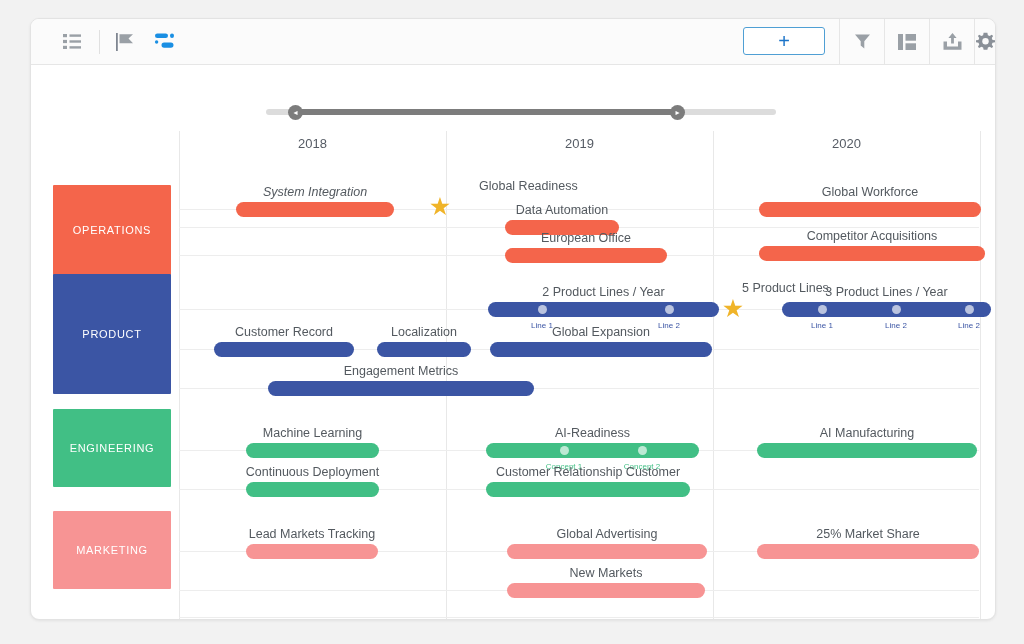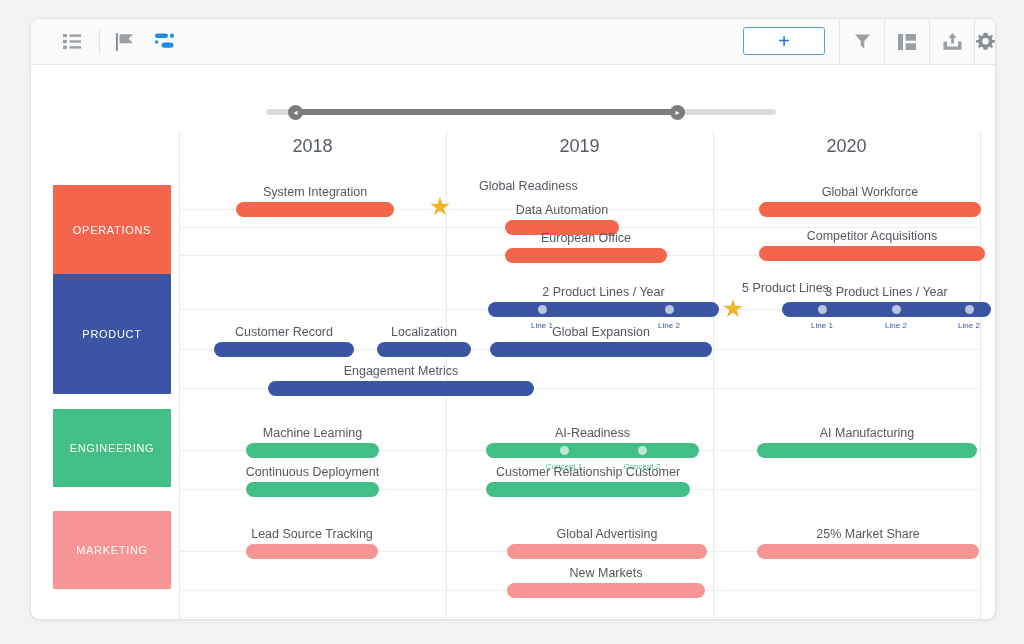--- a/index.html
+++ b/index.html
@@ -131,21 +131,21 @@
     height: 488px;
   }
   #year-header {
     position: absolute;
     left: 0; top: 0;
     width: 964px; height: 32px;
   }
   .year-label {
     position: absolute;
     top: 5px;
-    font-size: 18px;
+    font-size: 13px;
     color: #555b64;
     text-align: center;
   }
   .col-divider {
     position: absolute;
     width: 1px;
     background: #e8e8e8;
   }
   .row-line {
     position: absolute;
@@ -328,21 +328,21 @@
         </div>
         <div class="cat-block" style="top: 278px; height: 78px; background: rgb(65, 191, 133);">
           <span>ENGINEERING</span>
         </div>
         <div class="cat-block" style="top: 380px; height: 78px; background: rgb(247, 148, 148);">
           <span>MARKETING</span>
         </div>
       </div>
     <div id="bars-layer">
         <div class="bar" style="left: 205px; top: 71px; width: 158px; background: rgb(244, 101, 75);"></div>
-        <div class="bar-label" style="left: 145px; width: 278px; top: 54px;">System Integration</div>
+        <div class="bar-label" style="left: 145px; width: 278px; top: 54px; font-style: italic;">System Integration</div>
         <div class="bar" style="left: 474px; top: 89px; width: 114px; background: rgb(244, 101, 75);"></div>
         <div class="bar-label" style="left: 414px; width: 234px; top: 72px;">Data Automation</div>
         <div class="bar" style="left: 474px; top: 117px; width: 162px; background: rgb(244, 101, 75);"></div>
         <div class="bar-label" style="left: 414px; width: 282px; top: 100px;">European Office</div>
         <div class="bar" style="left: 728px; top: 71px; width: 222px; background: rgb(244, 101, 75);"></div>
         <div class="bar-label" style="left: 668px; width: 342px; top: 54px;">Global Workforce</div>
         <div class="bar" style="left: 728px; top: 115px; width: 226px; background: rgb(244, 101, 75);"></div>
         <div class="bar-label" style="left: 668px; width: 346px; top: 98px;">Competitor Acquisitions</div>
         <div class="bar" style="left: 457px; top: 171px; width: 231px; background: rgb(59, 85, 164);">
           <div class="bar-dot" style="left: 50px;"></div>
@@ -377,21 +377,21 @@
         <div class="bar-label" style="left: 395px; width: 333px; top: 295px;">AI-Readiness</div>
         <div class="dot-label" style="left: 503px; width: 60px; top: 331px; color: rgb(65, 191, 133);">Concept 1</div>
         <div class="dot-label" style="left: 581px; width: 60px; top: 331px; color: rgb(65, 191, 133);">Concept 2</div>
         <div class="bar" style="left: 726px; top: 312px; width: 220px; background: rgb(65, 191, 133);"></div>
         <div class="bar-label" style="left: 666px; width: 340px; top: 295px;">AI Manufacturing</div>
         <div class="bar" style="left: 215px; top: 351px; width: 133px; background: rgb(65, 191, 133);"></div>
         <div class="bar-label" style="left: 155px; width: 253px; top: 334px;">Continuous Deployment</div>
         <div class="bar" style="left: 455px; top: 351px; width: 204px; background: rgb(65, 191, 133);"></div>
         <div class="bar-label" style="left: 395px; width: 324px; top: 334px;">Customer Relationship Customer</div>
         <div class="bar" style="left: 215px; top: 413px; width: 132px; background: rgb(247, 148, 148);"></div>
-        <div class="bar-label" style="left: 155px; width: 252px; top: 396px;">Lead Source Tracking</div>
+        <div class="bar-label" style="left: 155px; width: 252px; top: 396px;">Lead Markets Tracking</div>
         <div class="bar" style="left: 476px; top: 413px; width: 200px; background: rgb(247, 148, 148);"></div>
         <div class="bar-label" style="left: 416px; width: 320px; top: 396px;">Global Advertising</div>
         <div class="bar" style="left: 726px; top: 413px; width: 222px; background: rgb(247, 148, 148);"></div>
         <div class="bar-label" style="left: 666px; width: 342px; top: 396px;">25% Market Share</div>
         <div class="bar" style="left: 476px; top: 452px; width: 198px; background: rgb(247, 148, 148);"></div>
         <div class="bar-label" style="left: 416px; width: 318px; top: 435px;">New Markets</div>
       </div>
     <div id="milestones-layer">
         <div class="star" style="left: 397px; top: 63px; color: rgb(240, 180, 41);">★</div>
         <div class="bar-label" style="left: 414px; top: 48px; margin-left: 34px;">Global Readiness</div>

